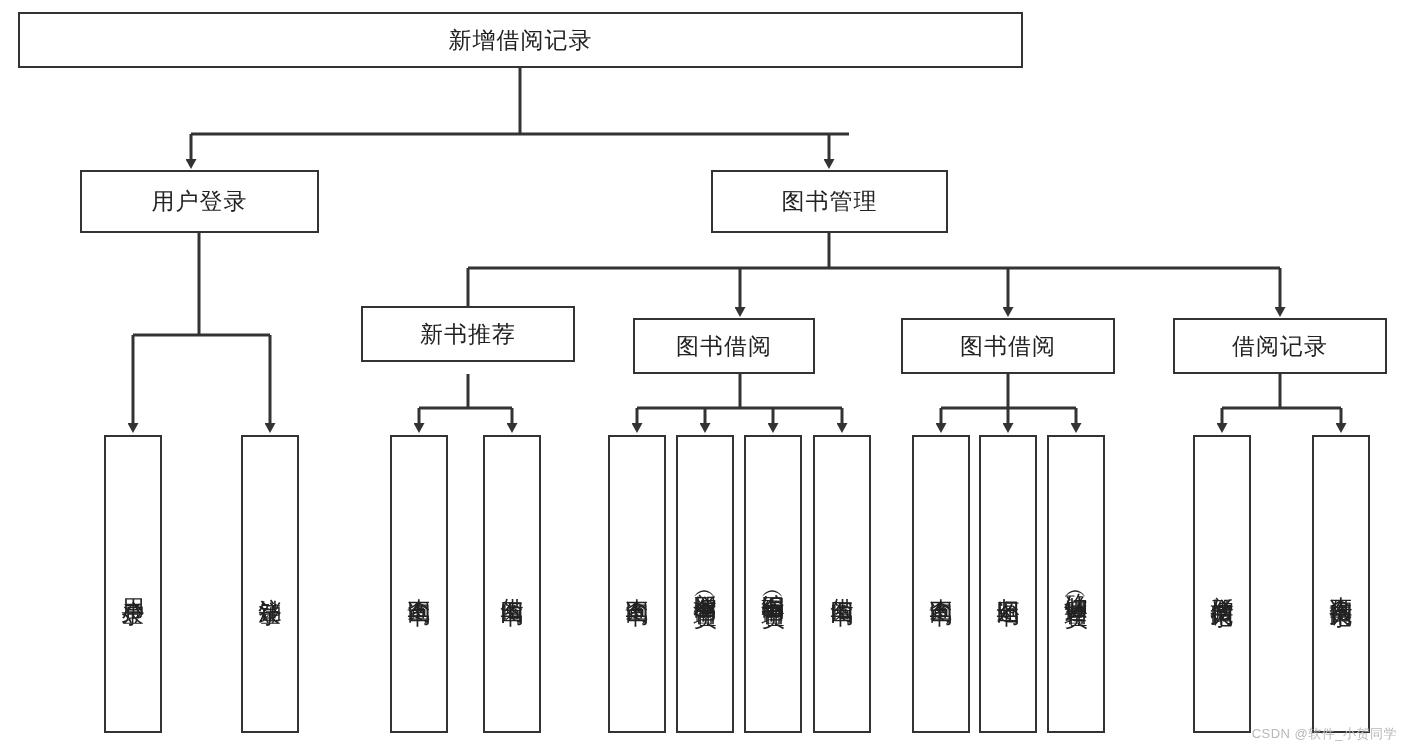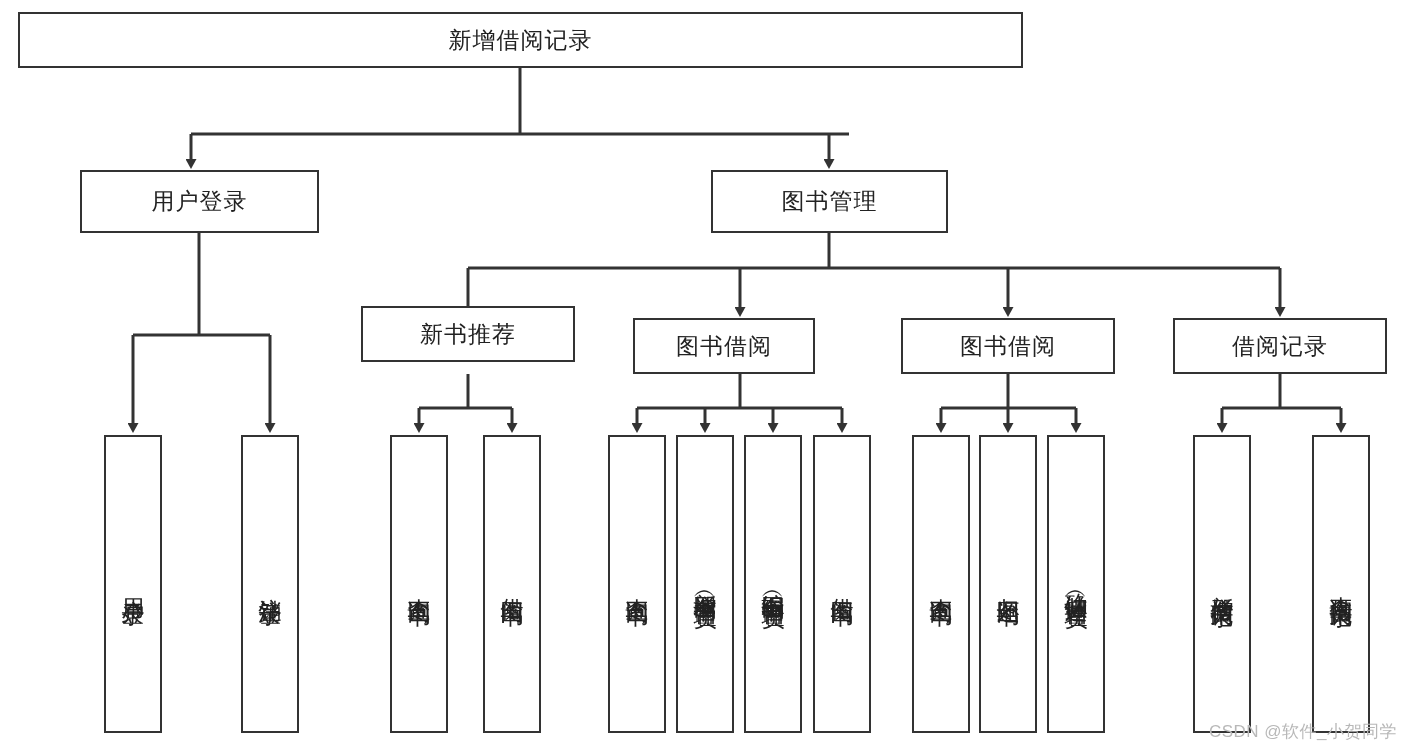--- a/index.html
+++ b/index.html
@@ -49,21 +49,21 @@
     white-space: nowrap;
   }
   .node.vertical .vlabel {
     writing-mode: vertical-rl;
     text-orientation: upright;
   }
   #watermark {
     position: absolute;
     right: 8px;
     bottom: 4px;
-    font-size: 17px;
+    font-size: 13px;
     color: #b8b8b8;
     white-space: nowrap;
     letter-spacing: 0.5px;
   }
 </style>
 </head>
 <body>
 
 <div id="canvas">
 

